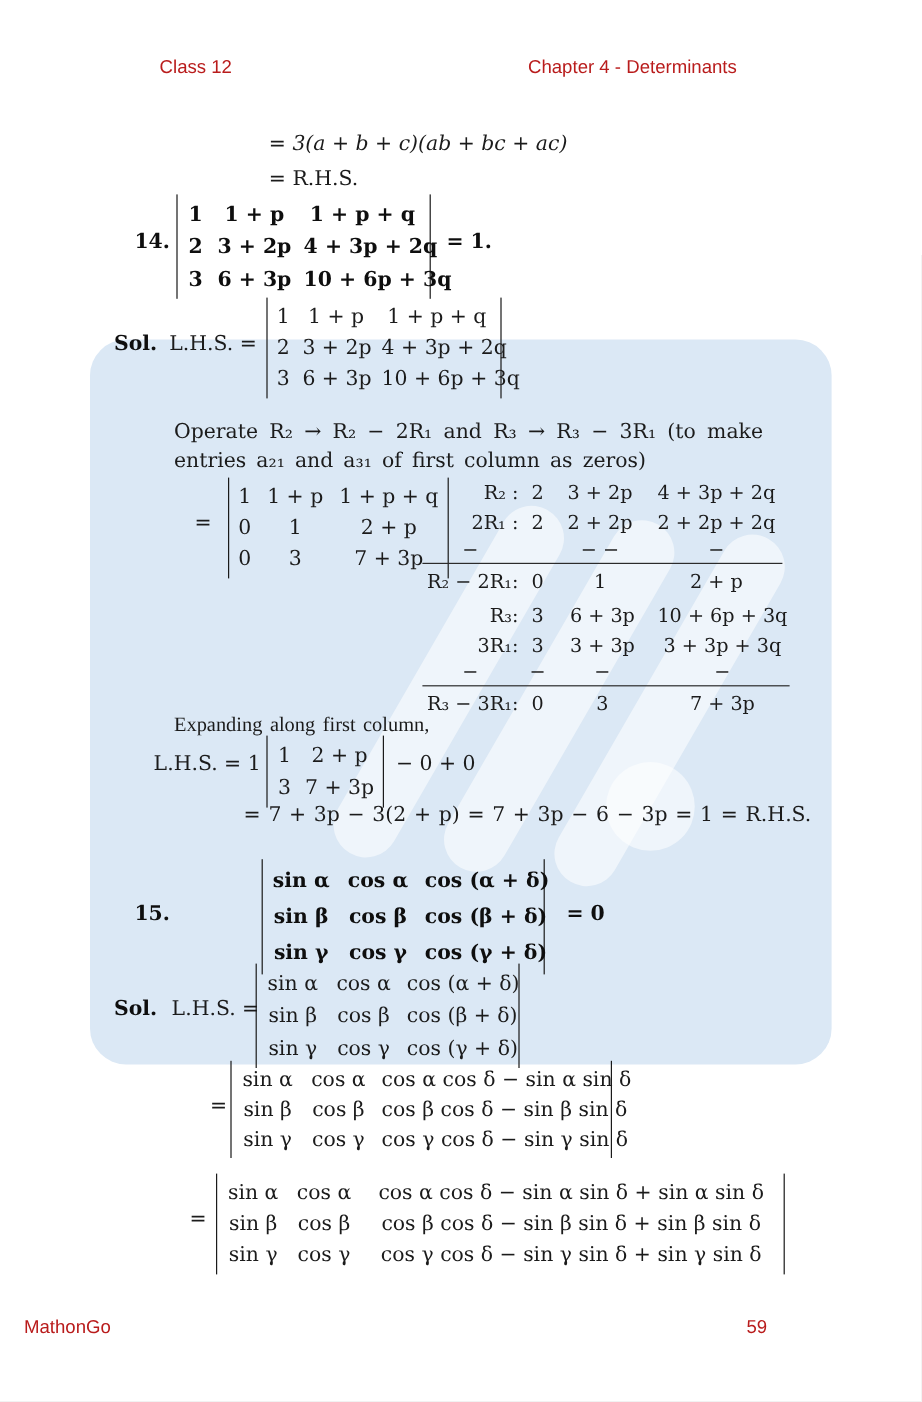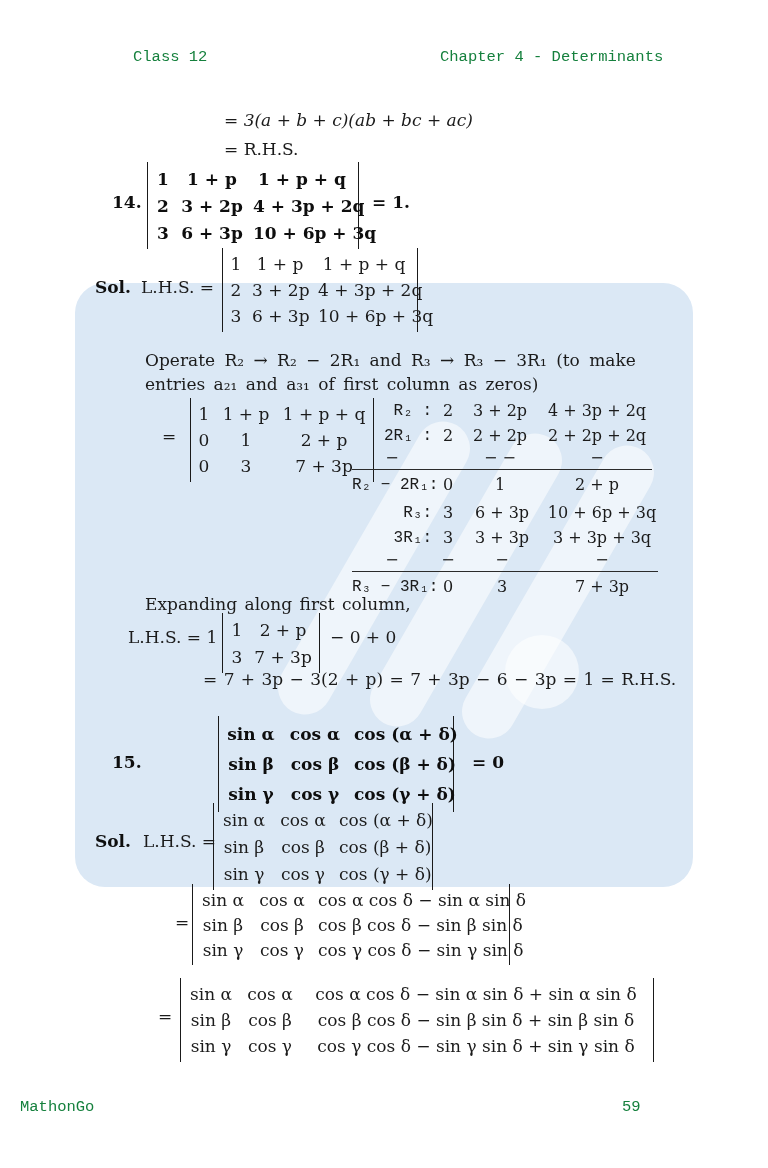--- a/index.html
+++ b/index.html
@@ -1,31 +1,31 @@
 <!DOCTYPE html>
 <html><head>
 <meta charset="utf-8">
 <style>
   html,body{margin:0;padding:0;background:#e8e8e8;}
   .page{position:relative;width:768px;height:1168px;background:#ffffff;overflow:hidden;
         font-family:"DejaVu Serif","Liberation Serif",serif;}
   .abs{position:absolute;}
-  .sans{font-family:Liberation Mono, monospace;font-size:15.5px;color:#15803d;white-space:nowrap;}
+  .sans{font-family:Liberation Sans, sans-serif;font-size:15.5px;color:#b91c1c;white-space:nowrap;}
   .m{font-family:"DejaVu Serif","Liberation Serif",serif;font-size:17px;color:#1b1b1b;white-space:nowrap;}
   .b{font-weight:700;color:#0e0e0e;}
   .it{font-style:italic;}
   .panel{background:#dbe8f5;border-radius:30px;}
   .wm{position:absolute;background:#ffffff;opacity:0.55;}
   .stripe{width:54px;height:330px;border-radius:34px;transform:rotate(30deg);}
   .dot{width:74px;height:74px;border-radius:50%;}
   .det{display:grid;align-items:center;border-left:1.8px solid #1a1a1a;border-right:1.8px solid #1a1a1a;padding:3px 7px;}
   .det span{display:block;text-align:center;white-space:nowrap;}
   .wt .wrow{display:grid;grid-template-columns:var(--cols);column-gap:6px;align-items:center;height:25px;}
   .wt .wrow.minus{height:19px;}
-  .wt .lbl{text-align:right;white-space:nowrap;font-family:Liberation Mono, monospace;}
+  .wt .lbl{text-align:right;white-space:nowrap;}
   .wt .c{text-align:center;white-space:nowrap;}
   .wt .sub-rule{border-top:1.7px solid #2b2b2b;height:0;margin:2px 0 2px;}
   .wt{font-size:16px;}
 </style>
 </head>
 <body>
 
 <div class="page">
 
   <div class="abs panel" style="left:75px;top:283px;width:618px;height:604px;">
@@ -134,21 +134,21 @@
     </div>
     <div class="sub-rule"></div>
     <div class="wrow">
       <span class="lbl">R₃ − 3R₁:</span>
       <span class="c">0</span>
       <span class="c">3</span>
       <span class="c">7 + 3p</span>
     </div>
   </div>
 
-  <div class="abs m" style="left:145px;top:594px;word-spacing:2px;">Expanding along first column,</div>
+  <div class="abs m" style="left:145px;top:594px;word-spacing:2px;font-family:Liberation Serif, serif;">Expanding along first column,</div>
   <div class="abs m" style="left:128px;top:627px;text-align:center;">L.H.S. = 1</div>
   <div class="abs det m" style="left:222px;top:613px;grid-template-columns:14px 58px;column-gap:10px;grid-auto-rows:27px;">
     <span>1</span>
     <span>2 + p</span>
     <span>3</span>
     <span>7 + 3p</span>
   </div>
   <div class="abs m" style="left:330px;top:627px;">− 0 + 0</div>
   <div class="abs m" style="left:203px;top:669px;word-spacing:1px;">= 7 + 3p − 3(2 + p) = 7 + 3p − 6 − 3p = 1 = R.H.S.</div>
 

